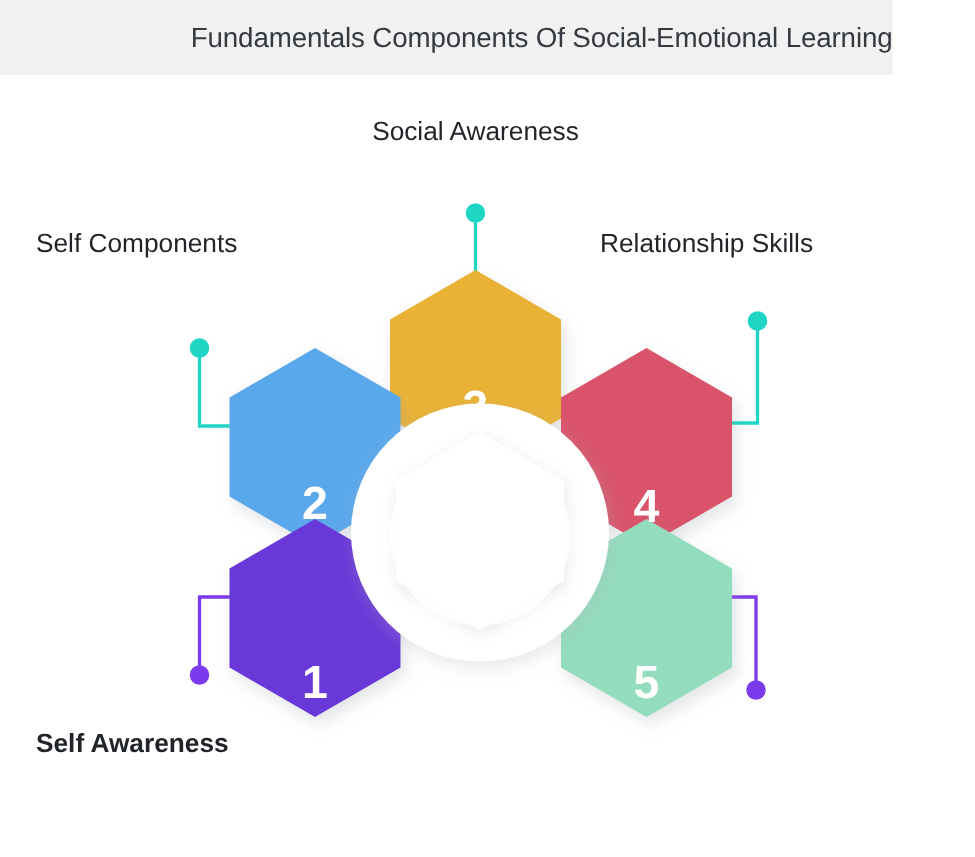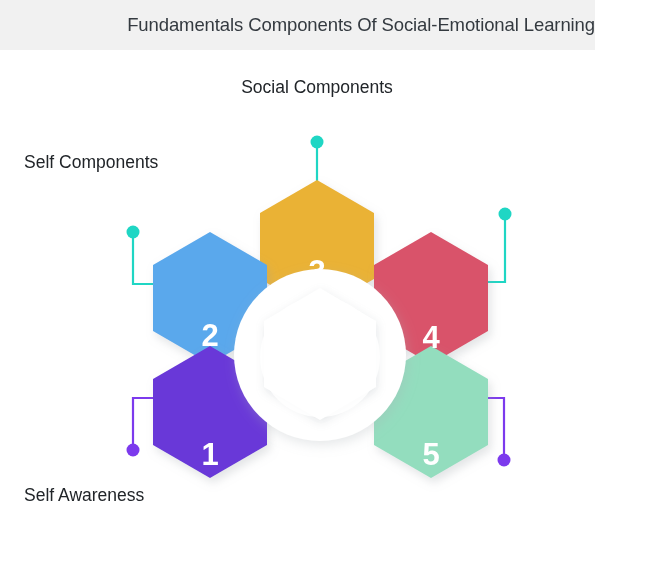--- a/index.html
+++ b/index.html
@@ -63,21 +63,21 @@
     font-weight: 400;
     line-height: 1.33;
     white-space: pre-line;
   }
   .label.c  { text-align: center; }
   .label.l  { text-align: left; }
 
   #label-social-awareness      { left: 177px; top: 26px;  width: 280px; }
   #label-self-management       { left: 24px;  top: 101px; width: 240px; }
   #label-relationship-skills   { left: 400px; top: 101px; width: 240px; }
-  #label-self-awareness        { left: 24px;  top: 434px; width: 240px; }
+  #label-self-awareness        { left: 24px;  top: 434px; width: 240px; font-weight: bold; }
   #label-responsible-decision  { left: 385px; top: 434px; width: 265px; }
 
   
   svg { display: block; }
 </style>
 </head>
 <body>
 
 <div id="header-bar">
   <div id="page-title">Fundamentals Components Of Social-Emotional Learning</div>
@@ -152,21 +152,22 @@
 
     <text x="210" y="296" text-anchor="middle" font-family="Liberation Sans, sans-serif" font-size="31" font-weight="600" fill="#ffffff">2</text>
 
     <text x="431" y="298" text-anchor="middle" font-family="Liberation Sans, sans-serif" font-size="31" font-weight="600" fill="#ffffff">4</text>
 
     <text x="210" y="415" text-anchor="middle" font-family="Liberation Sans, sans-serif" font-size="31" font-weight="600" fill="#ffffff">1</text>
 
     <text x="431" y="415" text-anchor="middle" font-family="Liberation Sans, sans-serif" font-size="31" font-weight="600" fill="#ffffff">5</text>
   </svg>
 
-  <div class="label c" id="label-social-awareness">Social Components</div>
+  <div class="label c" id="label-social-awareness">Social Awareness</div>
 
   <div class="label l" id="label-self-management">Self Components</div>
 
+  <div class="label l" id="label-relationship-skills">Relationship Skills</div>
 
   <div class="label l" id="label-self-awareness">Self Awareness</div>
 
 
 </div>
 
 </body></html>

